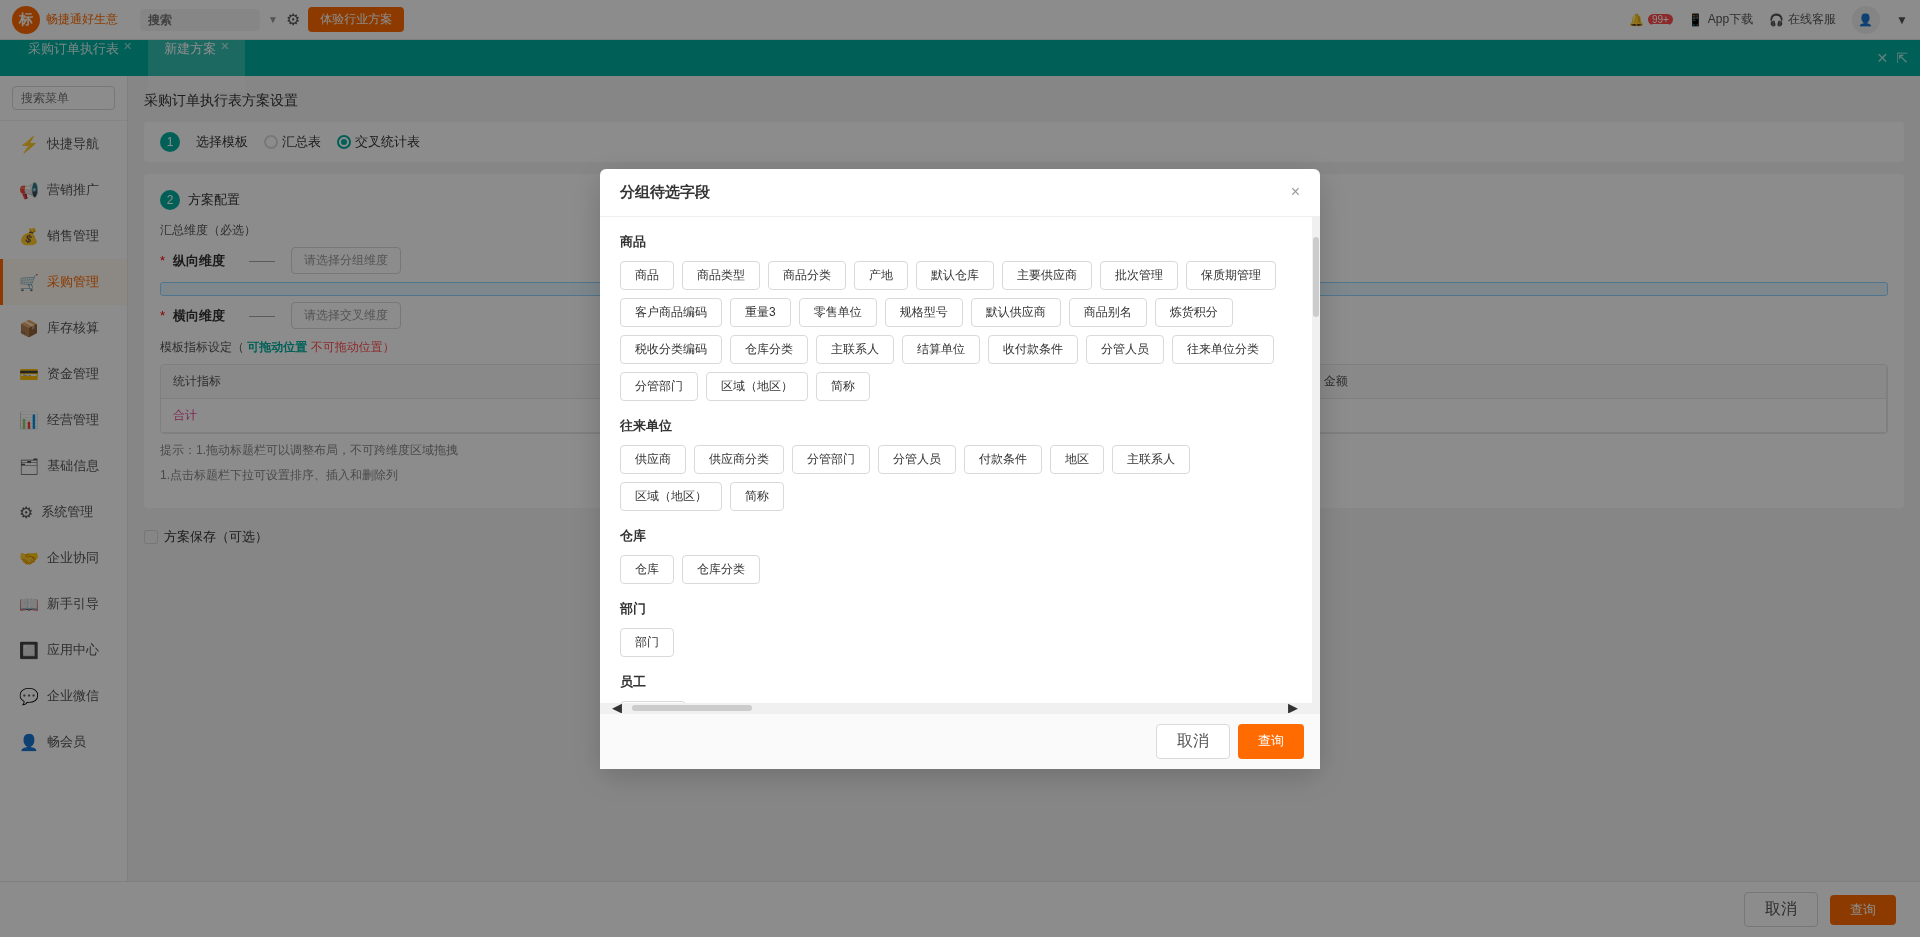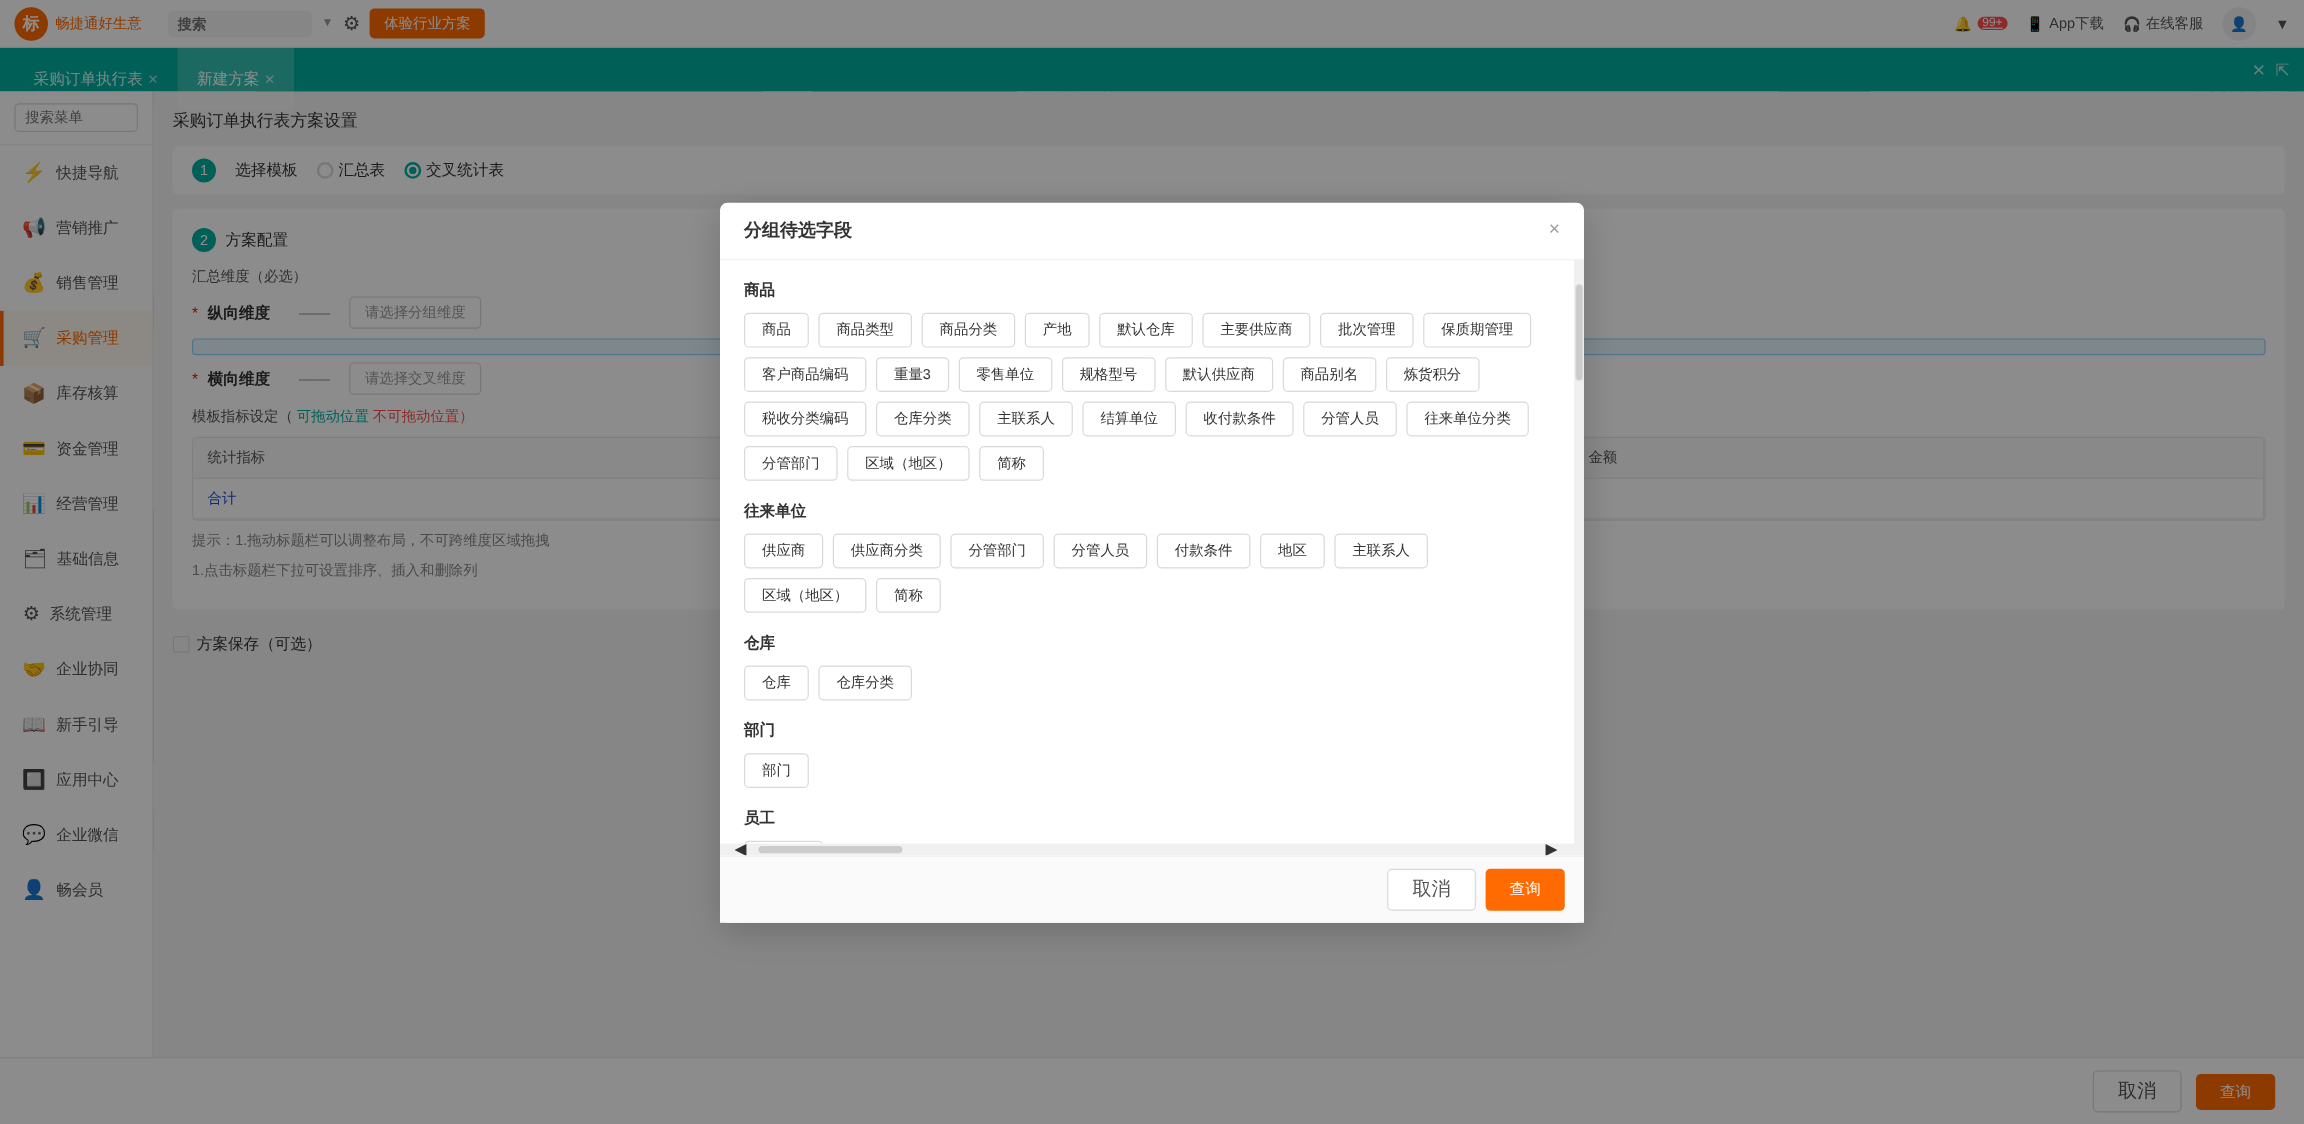--- a/index.html
+++ b/index.html
@@ -42,21 +42,21 @@
     
     .second-bar {
       height: 36px;
       background: #00b0a0;
       display: flex; align-items: center;
       padding: 0 12px;
       position: fixed; top: 40px; left: 0; right: 0;
       z-index: 99;
     }
     .second-bar-tab {
-      padding: 0 16px; height: 52px; display: flex; align-items: center;
+      padding: 0 16px; height: 52px; display: flex; align-items: flex-start;
       color: rgba(255,255,255,0.85); font-size: 13px; cursor: pointer; gap: 4px; margin-top: 16px;
     }
     .second-bar-tab.active { background: rgba(255,255,255,0.2); color: white; }
 
     
     .sidebar {
       position: fixed; top: 76px; left: 0; bottom: 0;
       width: 128px;
       background: #fff;
       border-right: 1px solid #e8e8e8;
@@ -114,21 +114,21 @@
       border: 1px solid #d9d9d9; border-radius: 4px; padding: 4px 12px;
       color: #999; font-size: 12px; cursor: pointer;
     }
     .info-hint { background: #e6f7ff; border: 1px solid #91d5ff; border-radius: 4px; padding: 8px 12px; font-size: 12px; color: #555; margin: 8px 0; }
 
     
     .stats-table { border: 1px solid #e8e8e8; border-radius: 4px; overflow: hidden; margin-top: 8px; }
     .stats-header { display: flex; background: #fafafa; border-bottom: 1px solid #e8e8e8; }
     .stats-header-cell { flex: 1; padding: 8px 12px; font-size: 12px; color: #555; border-right: 1px solid #e8e8e8; display: flex; align-items: center; gap: 4px; }
     .stats-row { display: flex; border-bottom: 1px solid #e8e8e8; }
-    .stats-cell { flex: 1; padding: 8px 12px; font-size: 12px; color: #1d4ed8; border-right: 1px solid #e8e8e8; }
+    .stats-cell { flex: 1; padding: 8px 12px; font-size: 12px; color: #ec4899; border-right: 1px solid #e8e8e8; }
 
     
     .note-text { font-size: 12px; color: #888; margin: 8px 0; }
 
     
     .bottom-bar {
       position: fixed; bottom: 0; left: 0; right: 0; height: 56px;
       background: #fff; border-top: 1px solid #e8e8e8;
       display: flex; align-items: center; justify-content: flex-end;
       padding: 0 24px; gap: 12px; z-index: 200;
@@ -364,21 +364,21 @@
     <div class="info-hint" style="font-size:11px;color:#1890ff;background:#e6f7ff;border:1px solid #91d5ff;padding:6px 10px;border-radius:3px;margin:6px 0;"></div>
     <div class="dimension-row">
       <span class="required-star">*</span>
       <span class="dim-label">横向维度</span>
       <span class="dim-dash">——</span>
       <div class="dim-select">请选择交叉维度</div>
     </div>
 
     <div style="margin-top:10px;font-size:12px;color:#555;">
       <span>模板指标设定（</span>
-      <span style="color:#00b0a0;">可拖动位置</span>
+      <span style="color:#00b0a0;font-weight:bold;">可拖动位置</span>
       <span>  </span>
       <span style="color:#ff4d4f;">不可拖动位置）</span>
     </div>
 
     <div class="stats-table">
       <div class="stats-header">
         <div class="stats-header-cell">统计指标</div>
         <div class="stats-header-cell">
           <span>主数量</span>
           <span class="dropdown-arrow">▼</span>

